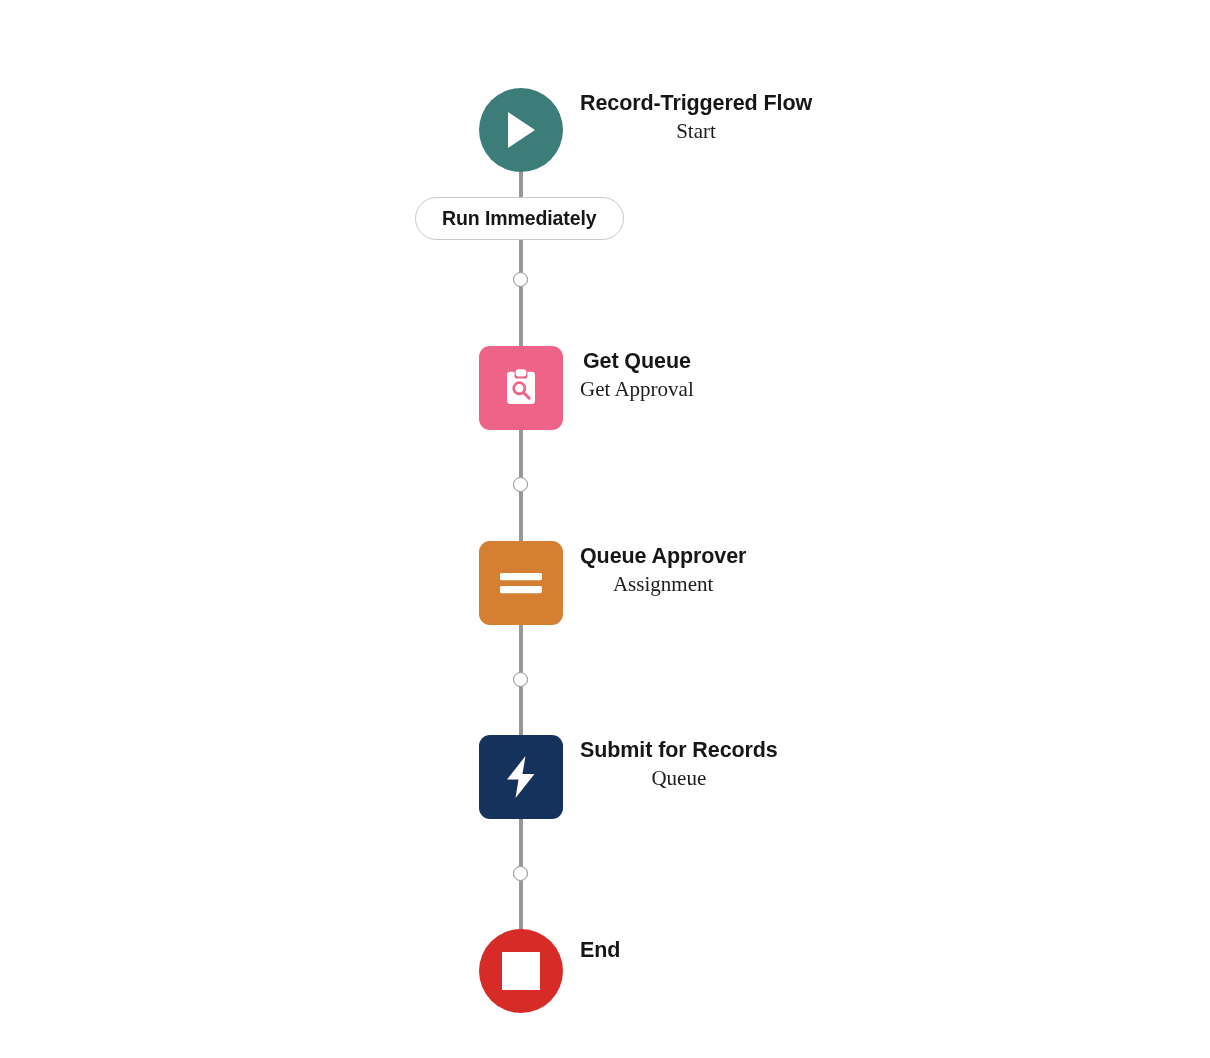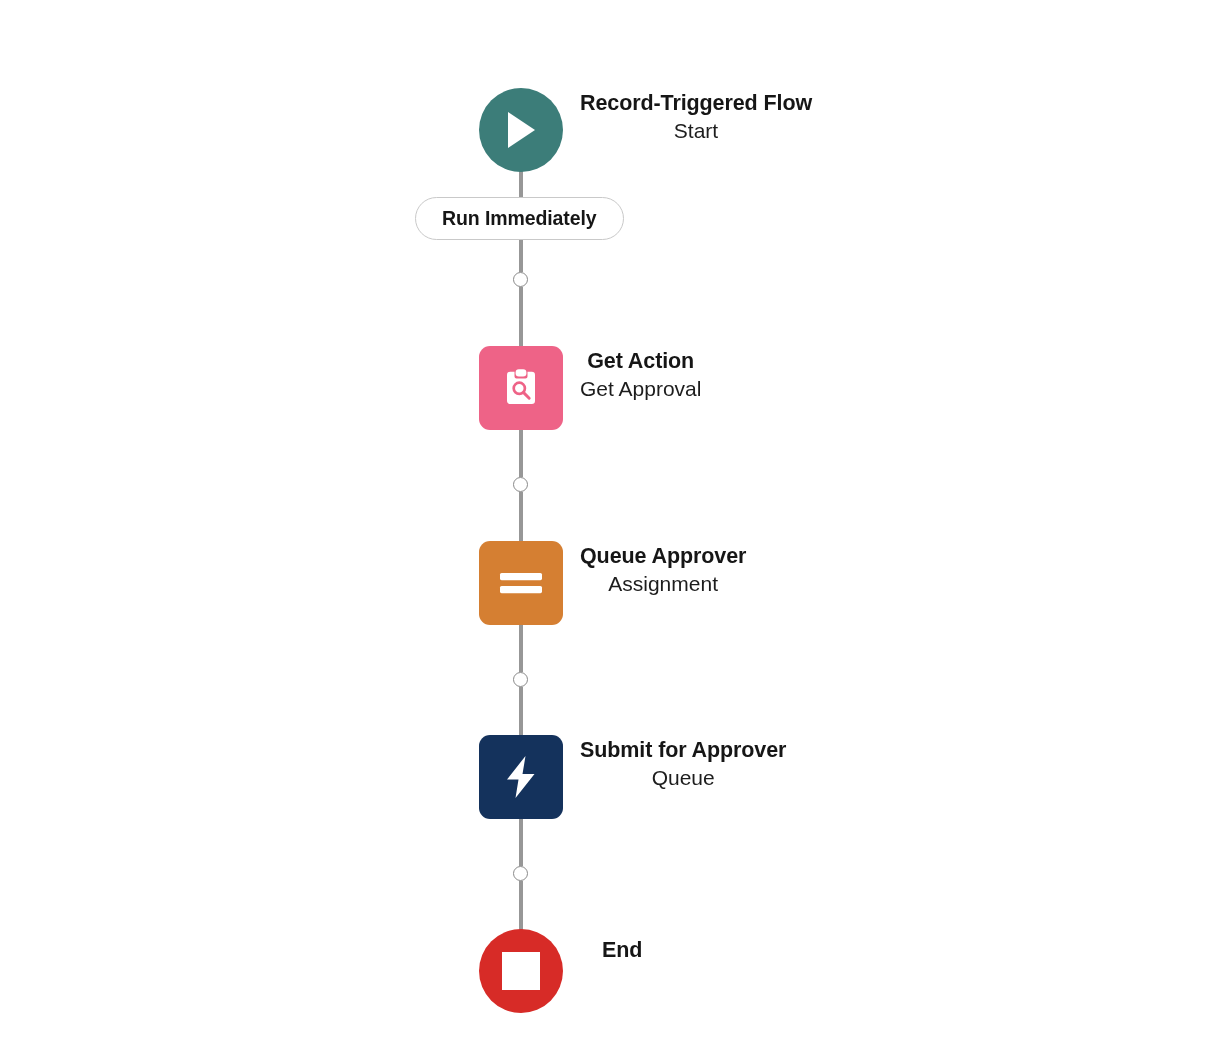--- a/index.html
+++ b/index.html
@@ -83,24 +83,24 @@
     color: #161616;
     display: block;
     line-height: 28px;
   }
   .node-subtitle {
     font-size: 21px;
     font-weight: normal;
     color: #1d1d1d;
     display: block;
     line-height: 28px;
+    font-family: Liberation Serif, serif;
   }
   .node-label.single-line {
     top: 7px;
-    margin-left: 22px;
   }
 
   
   .flow-pill {
     position: absolute;
     height: 43px;
     border: 1.6px solid #c9c9c9;
     border-radius: 24px;
     background: #ffffff;
     display: flex;
@@ -168,21 +168,21 @@
           <path d="M10 11 A3.2 3.2 0 0 1 13.2 7.8 H17.5 V12.5 A2 2 0 0 0 19.5 14.5
                    H28.5 A2 2 0 0 0 30.5 12.5 V7.8 H34.8 A3.2 3.2 0 0 1 38 11
                    V36.8 A3.2 3.2 0 0 1 34.8 40 H13.2 A3.2 3.2 0 0 1 10 36.8 Z" fill="#ffffff"></path>
           <rect x="18.6" y="5.2" width="10.8" height="7.3" rx="3.3" fill="#ffffff"></rect>
           <circle cx="22.3" cy="24.3" r="5.6" fill="none" stroke="#EE6387" stroke-width="2.7"></circle>
           <line x1="26.6" y1="28.6" x2="32.2" y2="34.2" stroke="#EE6387" stroke-width="2.9" stroke-linecap="round"></line>
         </svg>
       </span>
     </div>
     <div class="node-label">
-      <span class="node-title">Get Action</span>
+      <span class="node-title">Get Queue</span>
       <span class="node-subtitle">Get Approval</span>
     </div>
   </div>
 
   <div class="node" style="top:541px;height:84px;width:520px;">
     <div class="node-shape square" style="background:#D57F32;">
       <span>
         <svg width="46" height="30" viewBox="0 0 46 30" aria-hidden="true">
           <rect x="2" y="5" width="42" height="7.2" rx="1.6" fill="#ffffff"></rect>
           <rect x="2" y="18" width="42" height="7.2" rx="1.6" fill="#ffffff"></rect>
@@ -197,21 +197,21 @@
 
   <div class="node" style="top:735px;height:84px;width:520px;">
     <div class="node-shape square" style="background:#14325C;">
       <span>
         <svg width="40" height="48" viewBox="0 0 40 48" aria-hidden="true">
           <path d="M24.5 3 L6 26.5 L17.5 26.5 L14.5 45 L33.5 21 L21.5 21 Z" fill="#ffffff"></path>
         </svg>
       </span>
     </div>
     <div class="node-label">
-      <span class="node-title">Submit for Approver</span>
+      <span class="node-title">Submit for Records</span>
       <span class="node-subtitle">Queue</span>
     </div>
   </div>
 
   <div class="node" style="top:929px;height:84px;width:520px;">
     <div class="node-shape round" style="background:#D72B27;">
       <span>
         <svg width="38" height="38" viewBox="0 0 38 38" aria-hidden="true">
           <rect x="0" y="0" width="38" height="38" fill="#ffffff"></rect>
         </svg>

